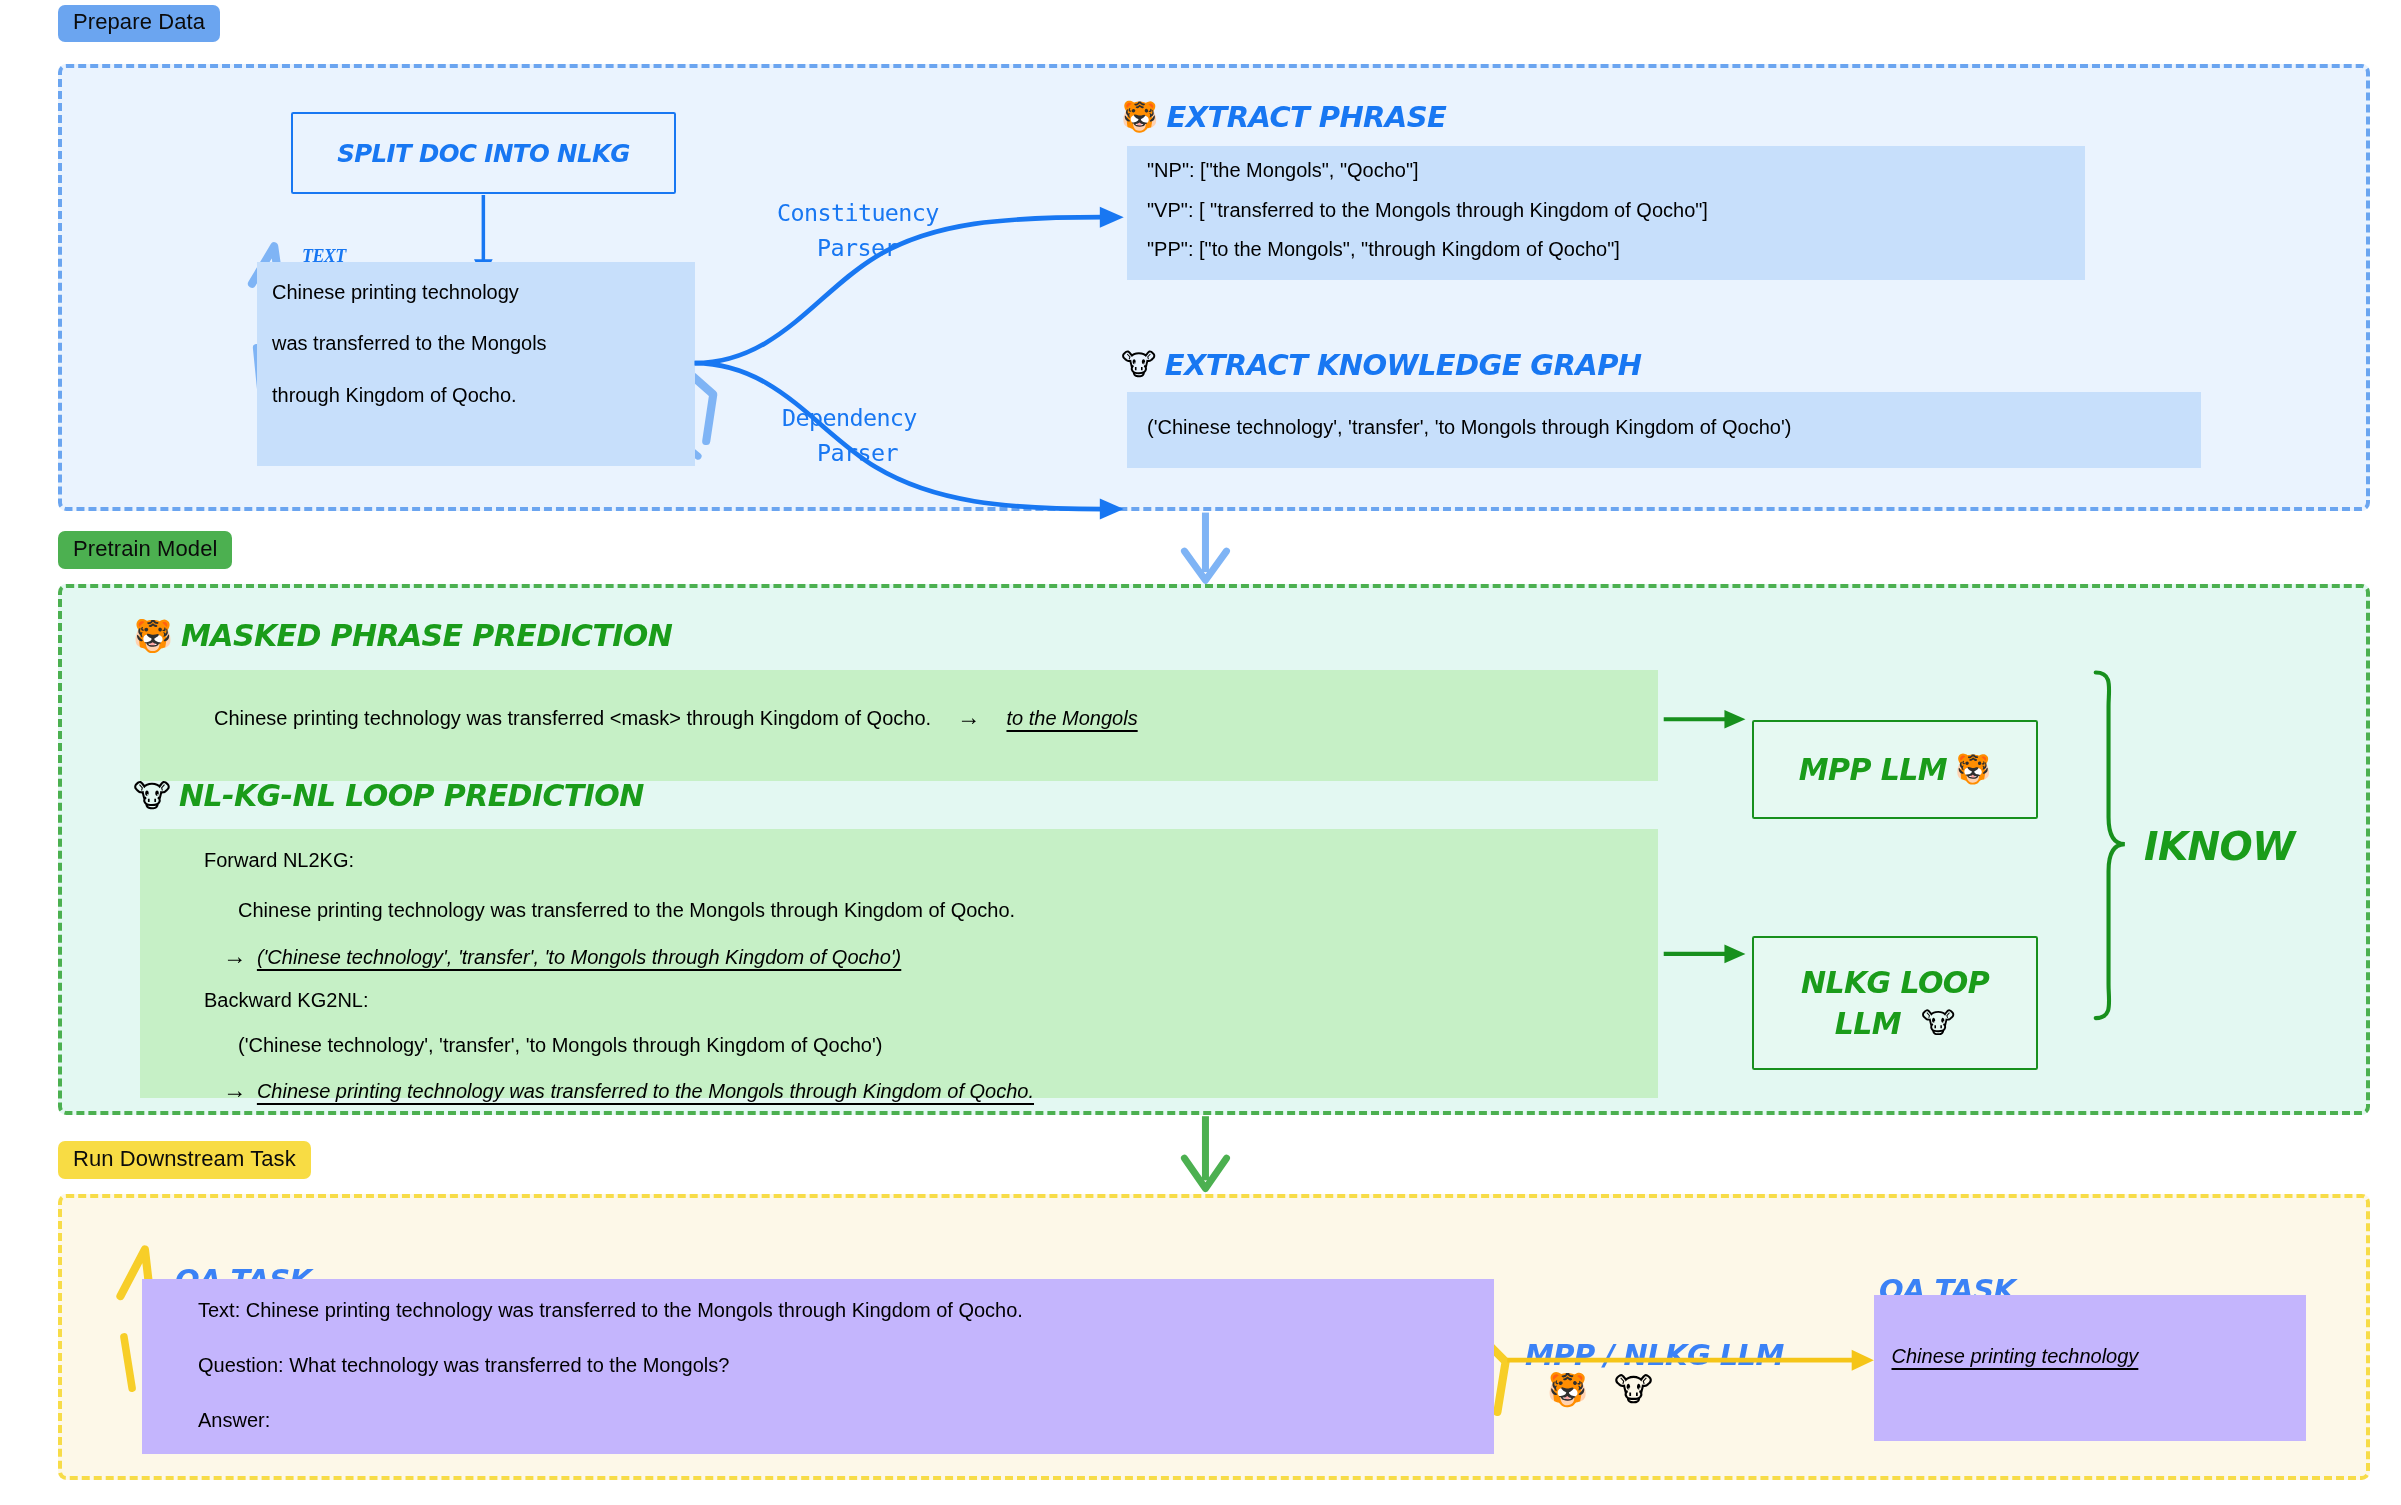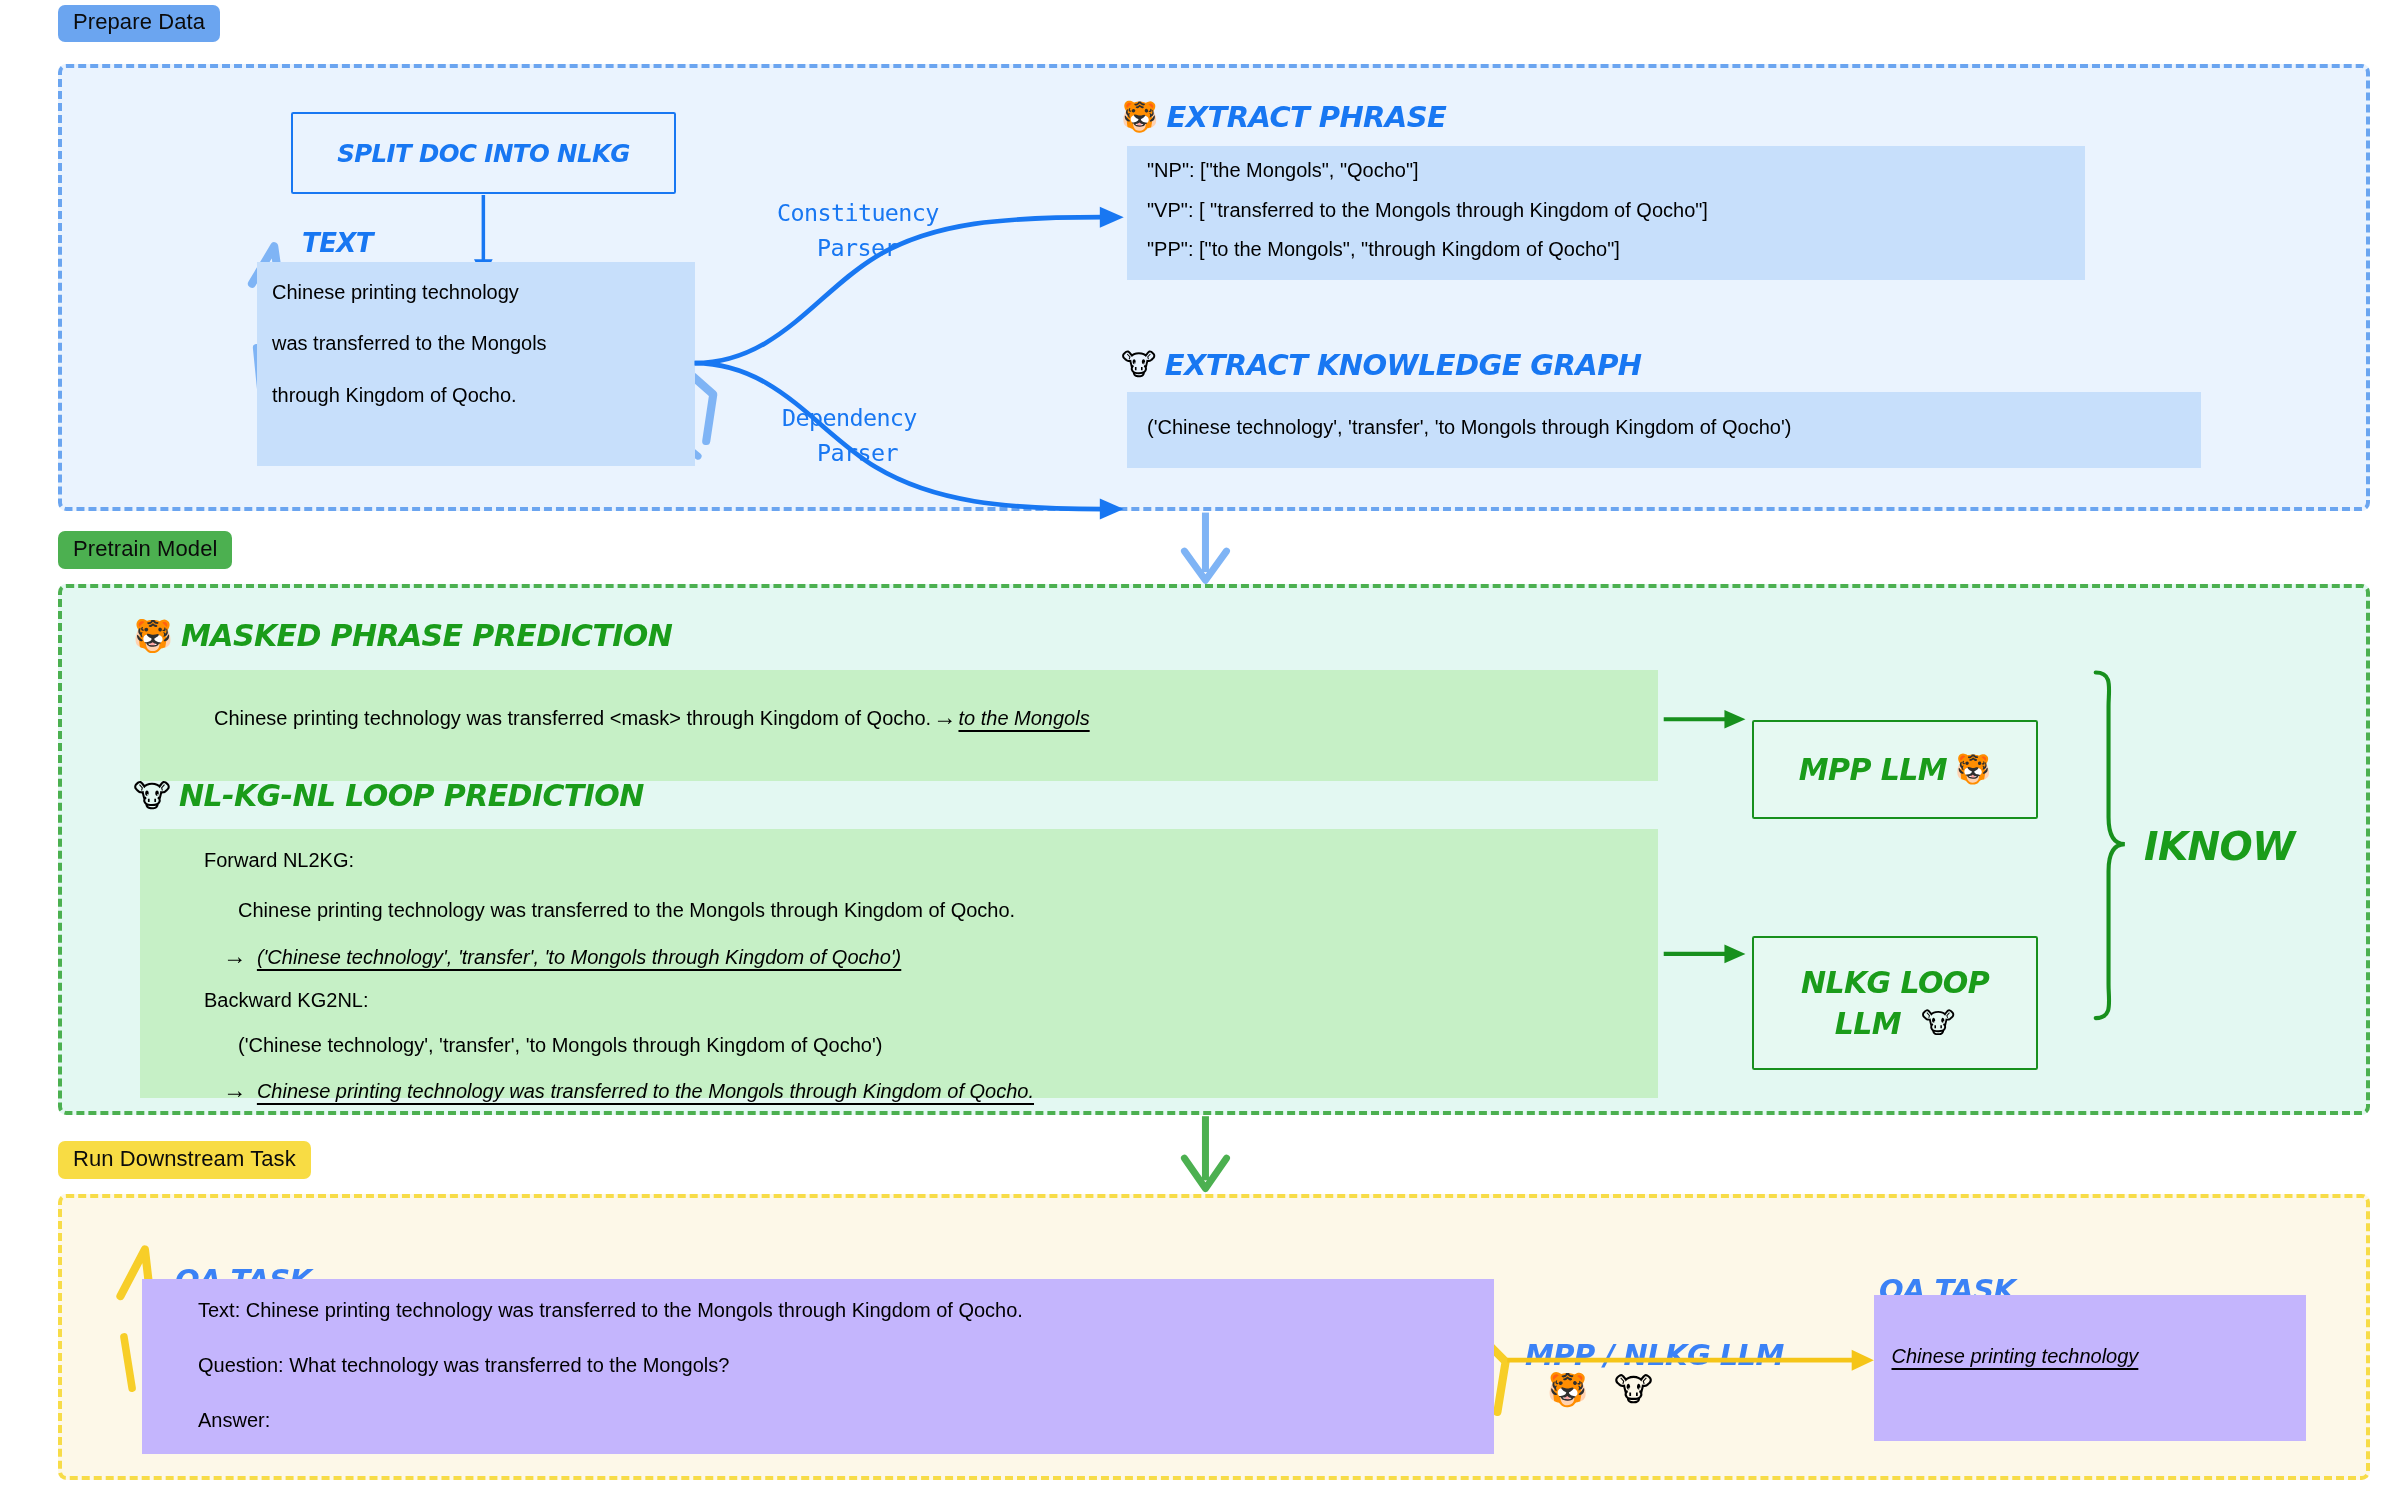--- a/index.html
+++ b/index.html
@@ -71,21 +71,21 @@
 
   <svg class="quote-deco" style="left:245px;top:231px;width:70px;height:222px;" viewBox="0 0 120 380" width="70" height="222">
     <path d="M12 90 L50 26 L62 110" stroke="#7FB4F5" stroke-width="14" fill="none" stroke-linecap="round" stroke-linejoin="round"></path>
     <path d="M20 200 L30 300" stroke="#7FB4F5" stroke-width="13" fill="none" stroke-linecap="round"></path>
   </svg>
   <svg class="quote-deco" style="left:670px;top:371px;width:76px;height:105px;" viewBox="0 0 130 180" width="76" height="105">
     <path d="M40 10 L74 40 L62 120" stroke="#7FB4F5" stroke-width="14" fill="none" stroke-linecap="round" stroke-linejoin="round"></path>
     <path d="M26 128 L48 146" stroke="#7FB4F5" stroke-width="12" fill="none" stroke-linecap="round"></path>
   </svg>
 
-  <div class="hand hd-blue abs" style="left:302px;top:228px;font-size:26px;">TEXT</div>
+  <div class="hand hd-blue abs" style="left:302px;top:246px;font-size:18px;font-family:Liberation Serif, serif;">TEXT</div>
 
   <div class="panel panel-blue" style="left:257px;top:262px;width:438px;height:204px;">
     <div class="body-text abs" style="left:15px;top:20px;">Chinese printing technology</div>
     <div class="body-text abs" style="left:15px;top:71px;">was transferred to the Mongols</div>
     <div class="body-text abs" style="left:15px;top:123px;">through Kingdom of Qocho.</div>
   </div>
 
   <svg style="left:0;top:0;width:2401px;height:1505px;pointer-events:none" viewBox="0 0 4113 2578" width="2401" height="1505">
     <path d="M1190 622 C1330 622, 1400 500, 1500 440 C1600 380, 1720 372, 1890 372" stroke="#1877F2" stroke-width="8" fill="none"></path>
     <polygon points="1925,372 1884,354 1884,390" fill="#1877F2"></polygon>
@@ -125,21 +125,21 @@
 
   <div class="sectag tag-green" style="left:58px;top:531px;">Pretrain Model</div>
   <div class="section sec-green" style="left:58px;top:584px;width:2312px;height:531px;"></div>
 
   <div class="abs" style="left:133px;top:618px;display:flex;align-items:center;gap:8.2px;">
     <span class="emoji" style="font-size:32px;line-height:1;">🐯</span>
     <span class="hand hd-green" style="font-size:30px;">MASKED PHRASE PREDICTION</span>
   </div>
 
   <div class="panel panel-green" style="left:140px;top:670px;width:1518px;height:111px;">
-    <div class="abs" style="left:74px;top:36px;display:flex;align-items:baseline;gap:2px;white-space:nowrap;">
+    <div class="abs" style="left:74px;top:36px;display:flex;align-items:baseline;gap:26px;white-space:nowrap;">
       <span class="body-text">Chinese printing technology was transferred &lt;mask&gt; through Kingdom of Qocho.</span>
       <span class="body-text" style="font-size:23.4px;">→</span>
       <span class="body-text uline">to the Mongols</span>
     </div>
   </div>
 
   <div class="abs" style="left:133px;top:778px;display:flex;align-items:center;gap:8.2px;">
     <span class="emoji" style="font-size:32px;line-height:1;">🐮</span>
     <span class="hand hd-green" style="font-size:30px;">NL-KG-NL LOOP PREDICTION</span>
   </div>

